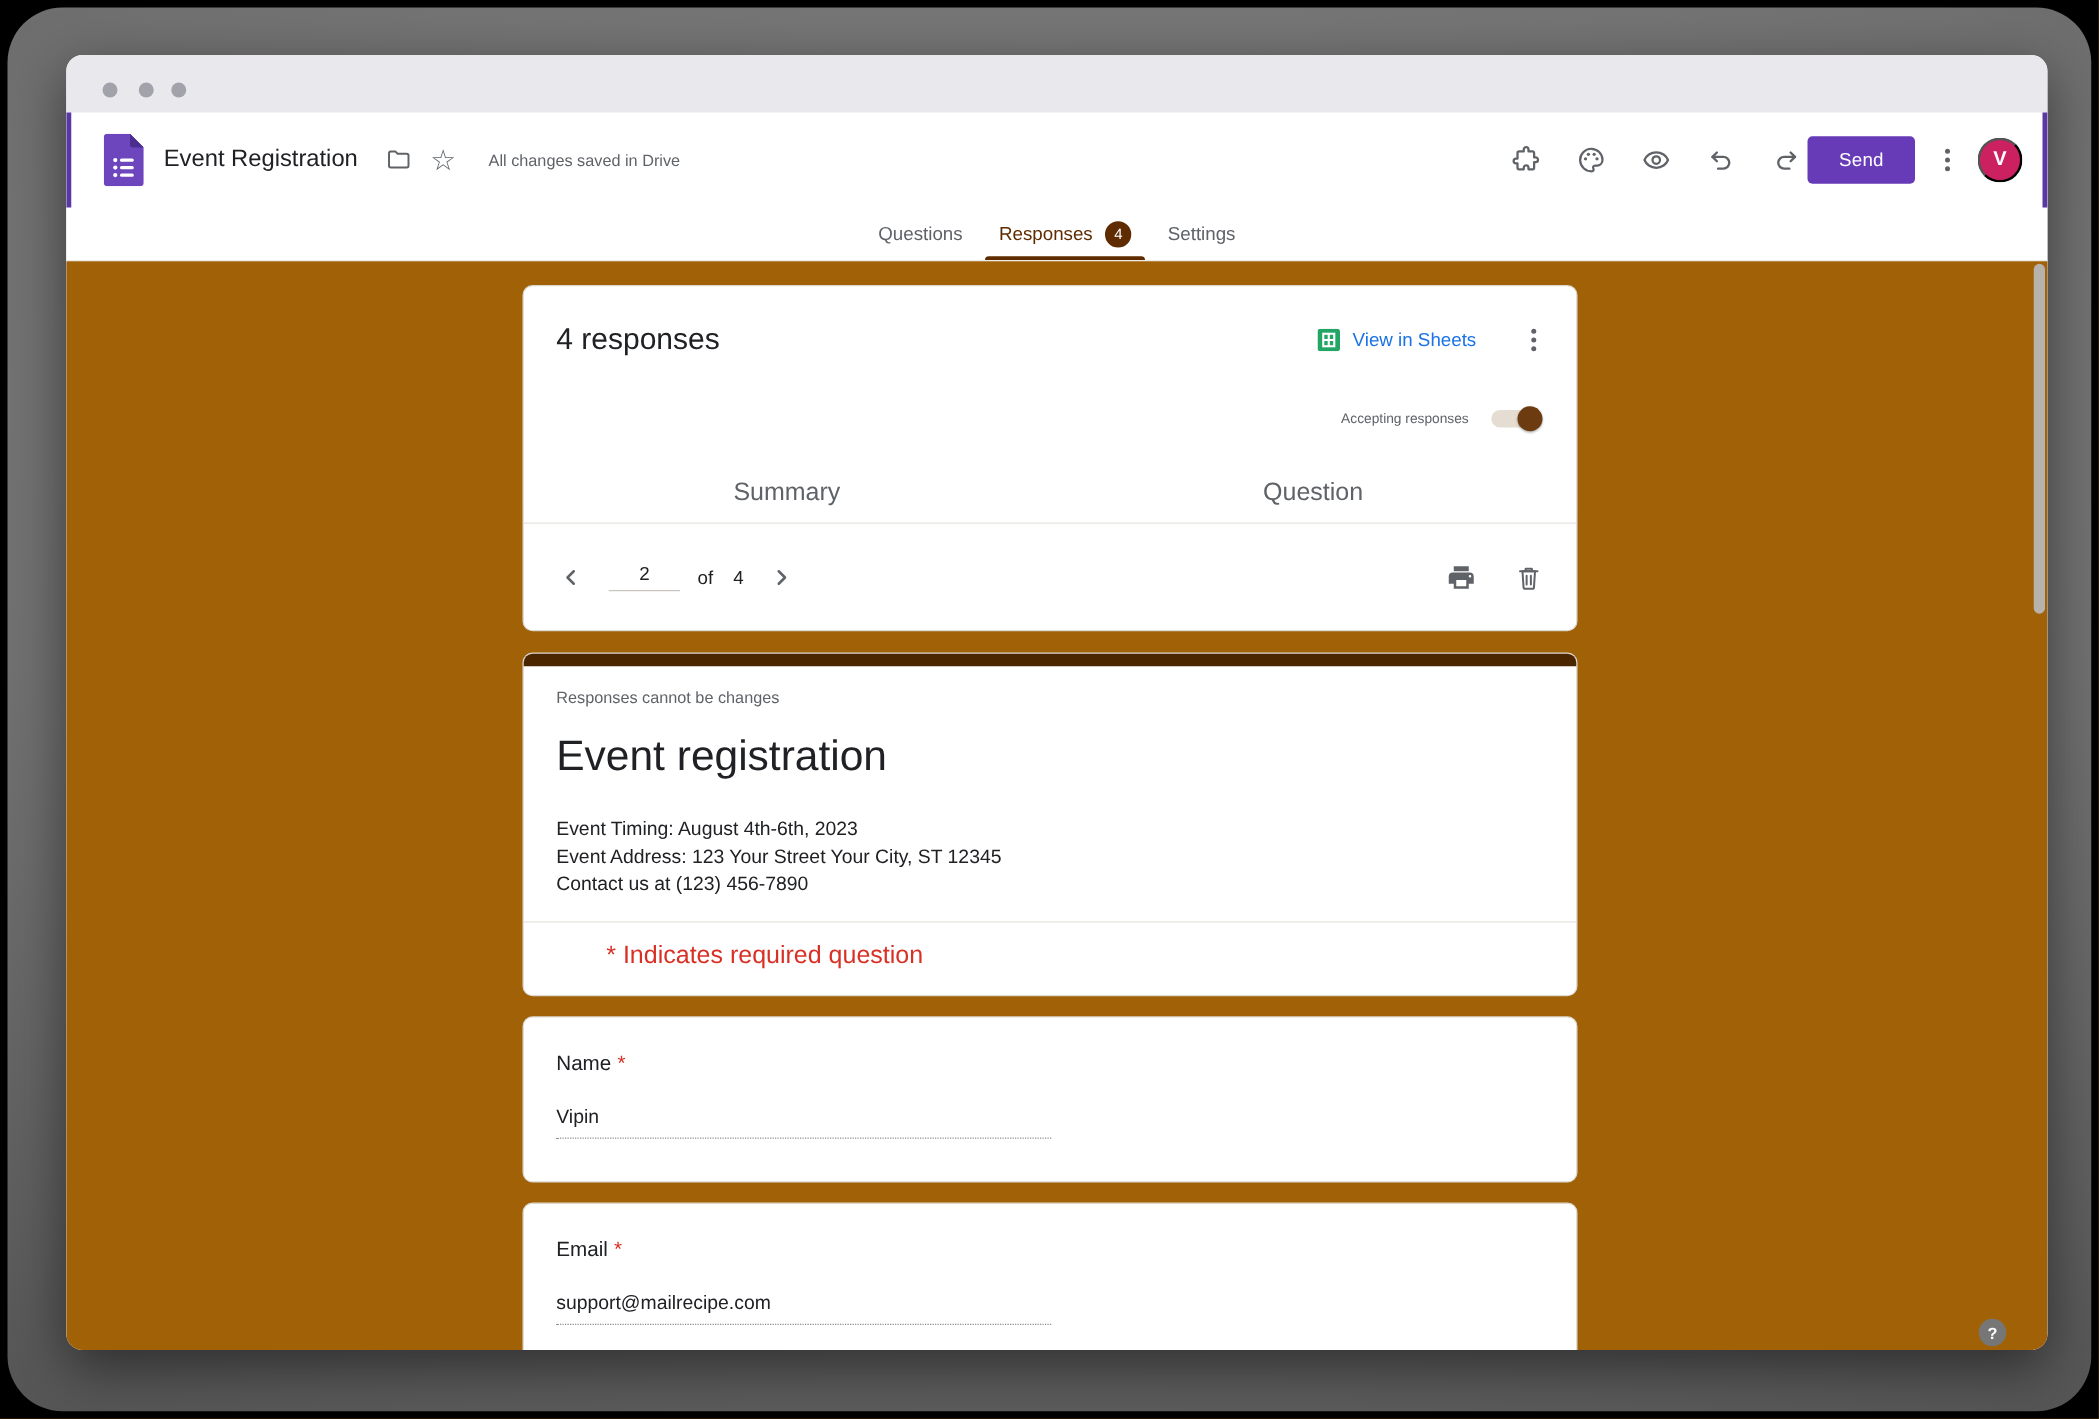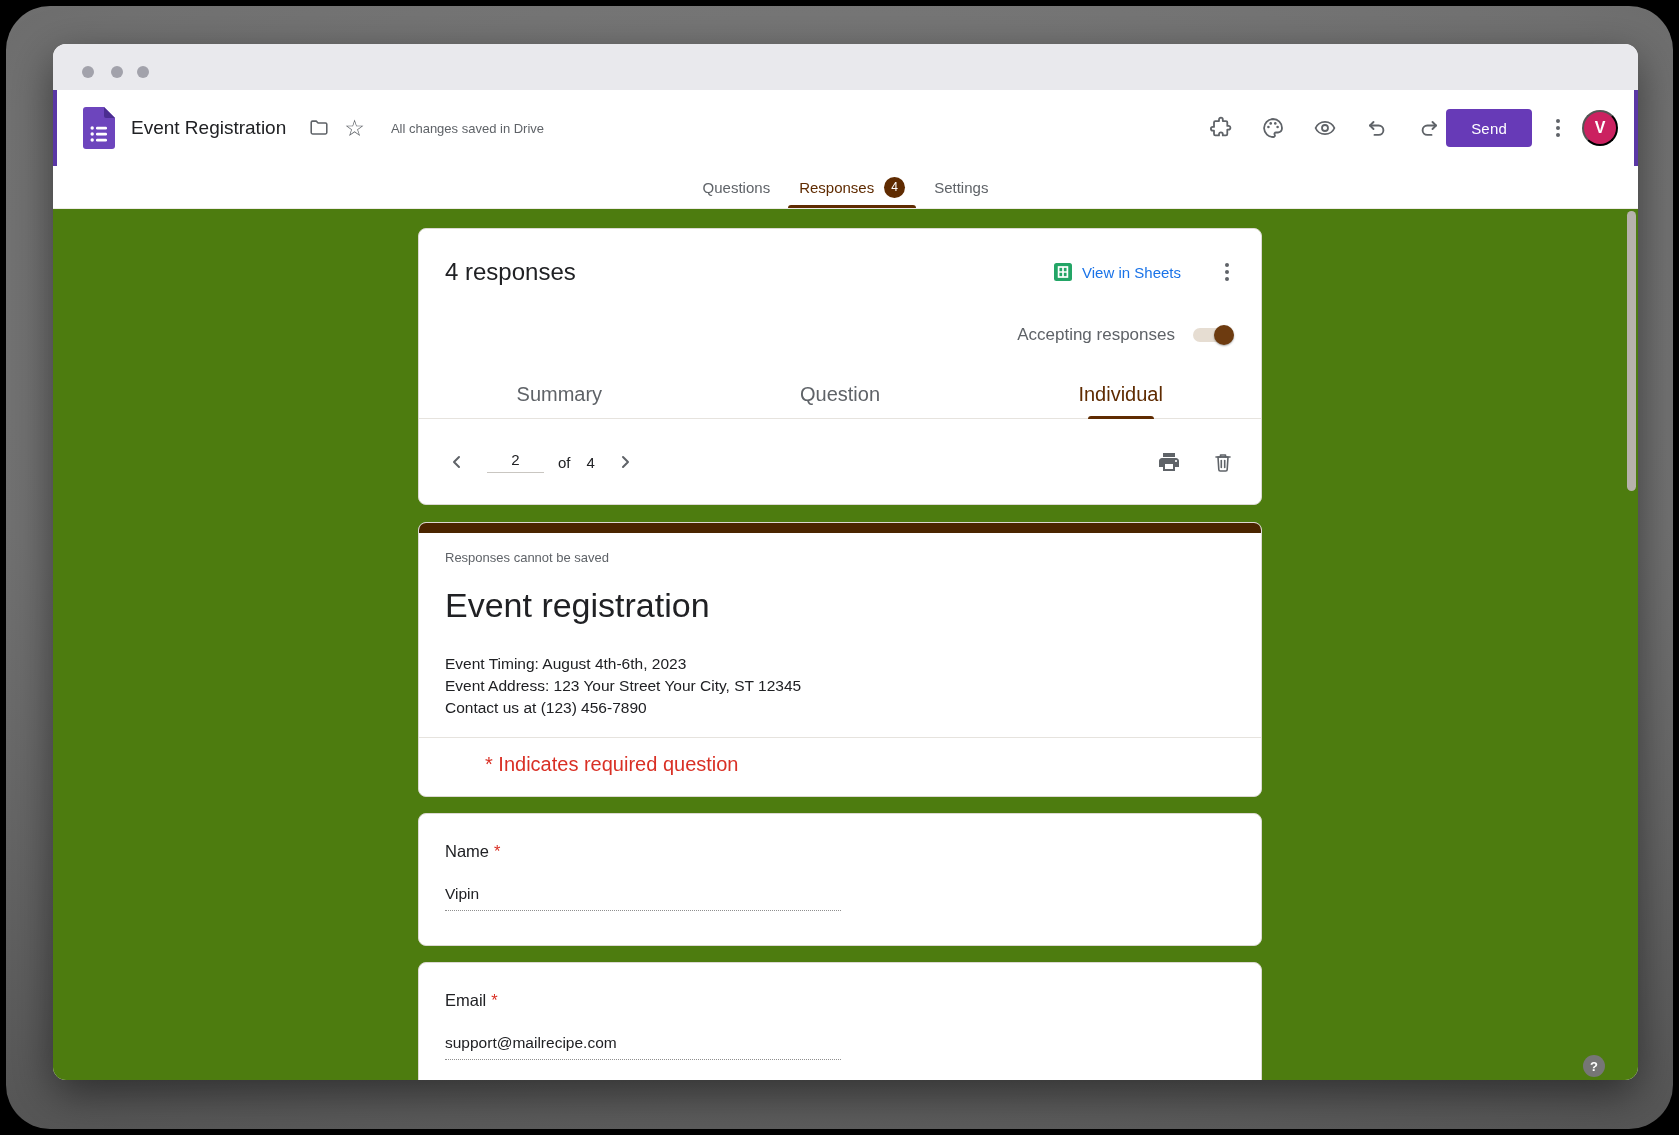--- a/index.html
+++ b/index.html
@@ -45,33 +45,33 @@
     width:36px; height:36px; border-radius:50%; margin-left:16px;
     color:#fff; font-size:16px; font-weight:bold; display:grid; place-items:center; cursor:pointer;
   }
   
   .nav-tabs { height:43px; background:#fff; display:flex; justify-content:center; gap:25px; border-bottom:1px solid #edebe7; }
   .nav-tab { display:flex; align-items:center; gap:10px; font-size:15px; font-weight:500; color:#5f6368; position:relative; padding:0 2px; cursor:pointer; }
   .nav-tab.active { color:var(--brown); }
   .nav-tab.active::after { content:""; position:absolute; left:-9px; right:-9px; bottom:0; height:3px; border-radius:3px 3px 0 0; background:var(--brown); }
   .tab-badge { width:21px; height:21px; border-radius:50%; background:var(--brown); color:#fff; font-size:12px; font-weight:500; display:grid; place-items:center; }
   
-  .content { position:relative; height:871px; background:#4d7c0f; overflow:hidden; }
+  .content { position:relative; height:871px; background:#a16207; overflow:hidden; }
   .column { width:844px; margin:19px 0 0 365px; }
   .card { background:#fff; border:1px solid #dcd9d3; border-radius:8px; }
   
   .card1 { height:277px; margin-bottom:17px; overflow:hidden; }
   .c1-row1 { display:flex; align-items:flex-start; padding:28px 26px 0; }
   .responses-title { font-size:24px; font-weight:400; color:#202124; line-height:30px; }
   .c1-right { margin-left:auto; display:flex; align-items:center; }
   .sheets-link { display:flex; align-items:center; gap:10px; cursor:pointer; background:none; border:none; font-family:inherit;text-align:right; }
   .sheets-link span { font-size:15px; font-weight:500; color:var(--blue); }
   .c1-kebab { margin-left:38px; }
   .c1-row2 { display:flex; justify-content:flex-end; align-items:center; margin-top:36px; padding-right:26px; gap:18px; height:24px; }
-  .accepting-label { font-size:17px; color:#5f6368; }
+  .accepting-label { font-size:11px; color:#5f6368; }
   .toggle { position:relative; width:38px; height:14px; border-radius:7px; background:#e6ddd2; cursor:pointer; margin-right:4px; }
   .toggle .knob { position:absolute; right:-3px; top:-3px; width:20px; height:20px; border-radius:50%; background:#6d3b10; box-shadow:0 1px 2px rgba(0,0,0,.35); }
   .subtabs { display:flex; margin-top:36px; height:36px; border-bottom:1px solid #e6e3de; }
   .subtab { flex:1; text-align:center; font-size:20px; font-weight:500; color:#5f6368; position:relative; cursor:pointer; }
   .subtab.active { color:var(--brown); }
   .subtab.active::after { content:""; position:absolute; left:50%; transform:translateX(-50%); bottom:-1px; width:66px; height:3px; border-radius:3px 3px 0 0; background:var(--brown); }
   .pagerow { height:86px; display:flex; align-items:center; padding:0 26px; }
   .pg-btn { width:24px; height:24px; display:grid; place-items:center; background:none; border:none; cursor:pointer; color:#5f6368; }
   .pg-input-wrap { width:57px; margin:0 14px 0 18px; border-bottom:1.5px solid #c9c6c1; }
   .pg-input { width:100%; border:none; outline:none; text-align:center; font-size:15px; font-family:inherit; color:#202124; background:transparent; padding-bottom:4px; }
@@ -222,21 +222,20 @@
         </div>
         <div class="c1-row2">
           <span class="accepting-label">Accepting responses</span>
           <span class="toggle">
               <span class="knob"></span>
             </span>
         </div>
         <div class="subtabs">
           <div class="subtab">Summary</div>
           <div class="subtab">Question</div>
-          <div class="subtab active">Individual</div>
         </div>
         <div class="pagerow">
           <button class="pg-btn">
             <svg width="20" height="20" viewBox="0 0 20 20" fill="none" stroke="#5f6368" stroke-width="2" stroke-linecap="round" stroke-linejoin="round">
                 <polyline points="12,5 7,10 12,15"></polyline>
               </svg>
           </button>
           <span class="pg-input-wrap">
             <input class="pg-input" value="2" style="">
           </span>
@@ -262,21 +261,21 @@
                   <path d="M13.7 10.5v7"></path>
               </svg>
             </button>
           </span>
         </div>
       </div>
 
       <div class="card card2">
         <div class="c2-topbar" style="background:#4a2500;"></div>
         <div class="c2-body">
-          <div class="notice">Responses cannot be saved</div>
+          <div class="notice">Responses cannot be changes</div>
           <div class="form-title">Event registration</div>
           <div class="form-desc">
             <div>Event Timing: August 4th-6th, 2023</div>
             <div>Event Address: 123 Your Street Your City, ST 12345</div>
             <div>Contact us at (123) 456-7890</div>
           </div>
           <div class="c2-divider"></div>
           <div class="required-note">* Indicates required question</div>
         </div>
       </div>

